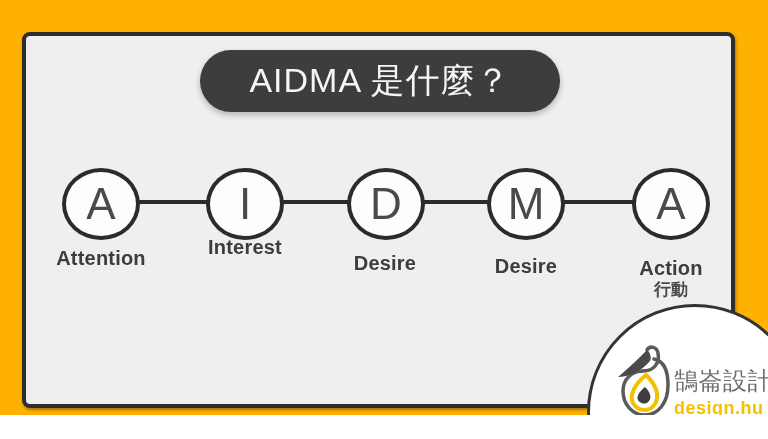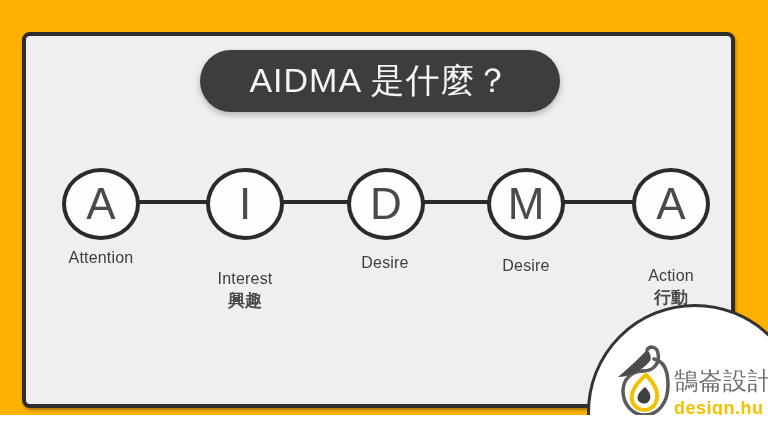--- a/index.html
+++ b/index.html
@@ -72,27 +72,27 @@
   .node-4 { left: 487px; }
   .node-5 { left: 632px; }
   
   .label {
     position: absolute;
     width: 160px;
     text-align: center;
     z-index: 2;
     color: #3D3D3D;
   }
-  .label .en { font-size: 16px; font-weight: 400; line-height: 22px; letter-spacing: 0.2px; }
+  .label .en { font-size: 20px; font-weight: 700; line-height: 22px; letter-spacing: 0.2px; }
   .label .zh { font-size: 17px; font-weight: 700; line-height: 21px; color: #4A4A4A; }
   .label-1 { left: 21px;  top: 247px; }
-  .label-2 { left: 165px; top: 268px; text-align: center; }
+  .label-2 { left: 165px; top: 236px; text-align: center; }
   .label-3 { left: 305px; top: 252px; }
   .label-4 { left: 446px; top: 255px; }
-  .label-5 { left: 591px; top: 265px; }
+  .label-5 { left: 591px; top: 257px; }
   
   .logo-circle {
     position: absolute;
     left: 587px; top: 304px;
     width: 216px; height: 216px;
     background: #FFFFFF;
     border: 3px solid #333333;
     border-radius: 50%;
     z-index: 4;
   }
@@ -147,21 +147,20 @@
   </div>
   <div class="node node-5">
     <span>A</span>
   </div>
 
   <div class="label label-1">
     <div class="en">Attention</div>
   </div>
   <div class="label label-2">
     <div class="en">Interest</div>
-    <div class="zh">興趣</div>
   </div>
   <div class="label label-3">
     <div class="en">Desire</div>
   </div>
   <div class="label label-4">
     <div class="en">Desire</div>
   </div>
   <div class="label label-5">
     <div class="en">Action</div>
     <div class="zh">行動</div>

